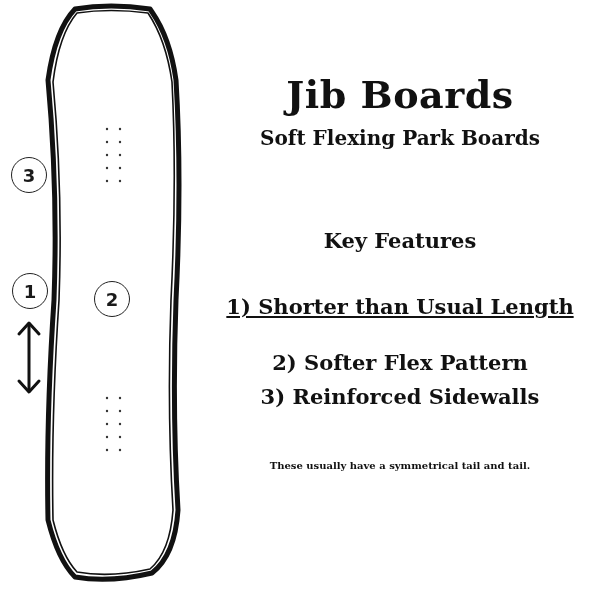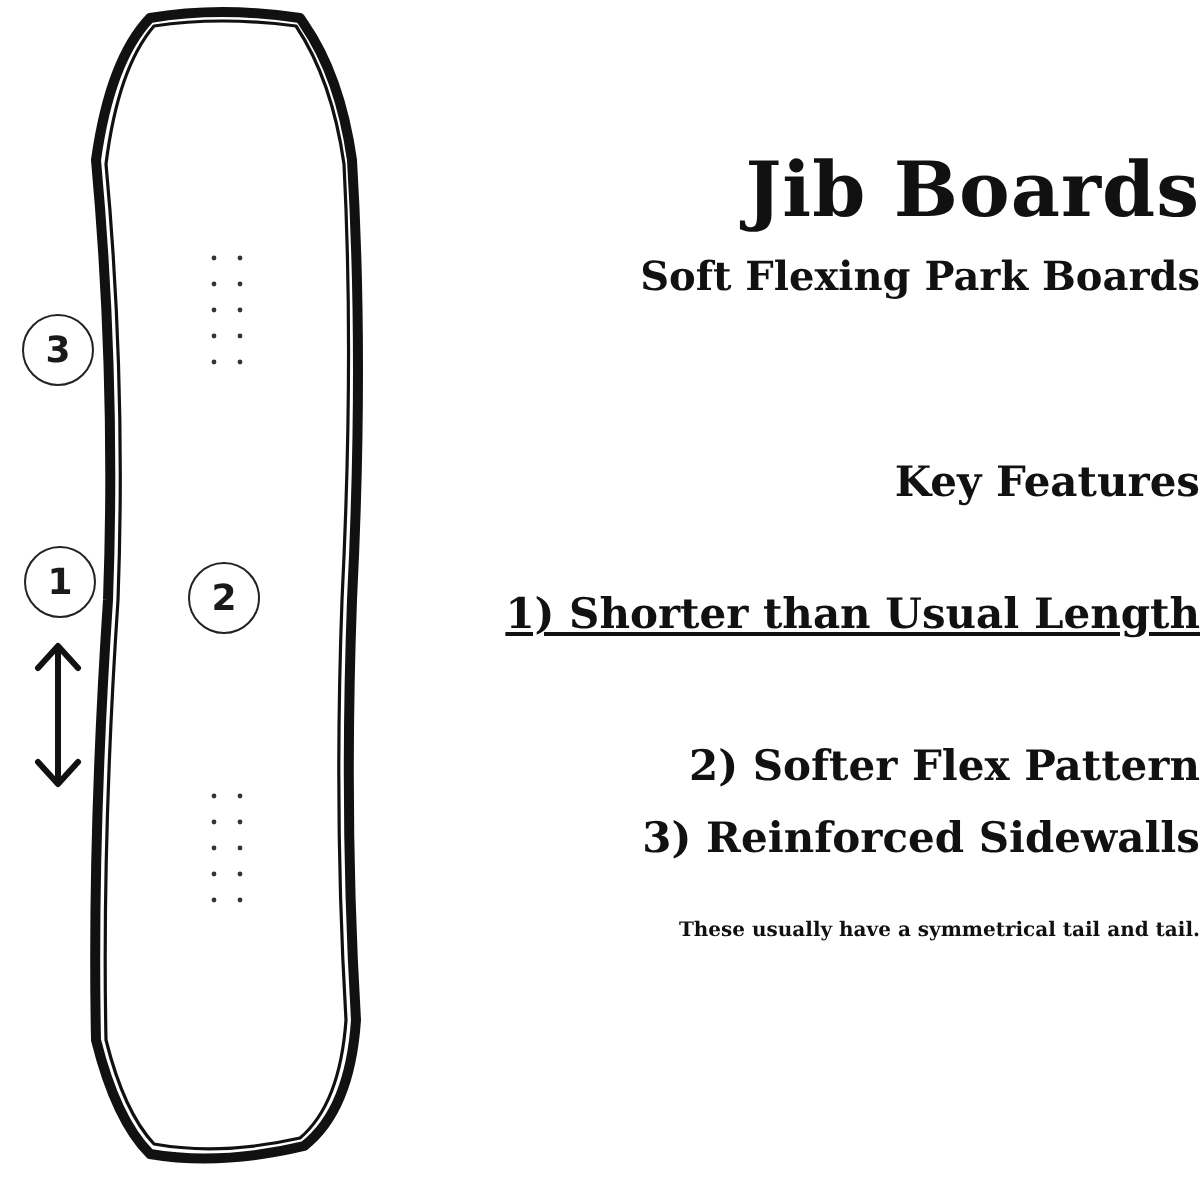--- a/index.html
+++ b/index.html
@@ -35,42 +35,42 @@
       font-family: "DejaVu Sans", sans-serif;
       font-weight: bold;
       font-size: 18px;
       color: #1a1a1a;
       background: #fff;
     }
     .text-block {
       position: absolute;
       left: 200px;
       width: 400px;
-      text-align: right;
+      text-align: center;
       font-weight: bold;
     }
     .title {
       top: 72px;
       font-size: 38px;
       letter-spacing: 0.5px;
     }
     .subtitle {
       top: 126px;
       font-size: 20px;
     }
     .features-heading {
       top: 228px;
       font-size: 21px;
     }
     .feature {
       font-size: 21px;
     }
     .f1 { top: 294px; text-decoration: underline; }
-    .f2 { top: 350px; margin-top: 20px; }
-    .f3 { top: 406px; }
+    .f2 { top: 350px; }
+    .f3 { top: 384px; }
     .note {
       top: 460px;
       font-size: 10px;
     }
   </style>
 </head>
 <body>
 
 <svg class="board-svg" viewBox="0 0 600 600" xmlns="http://www.w3.org/2000/svg">
 

